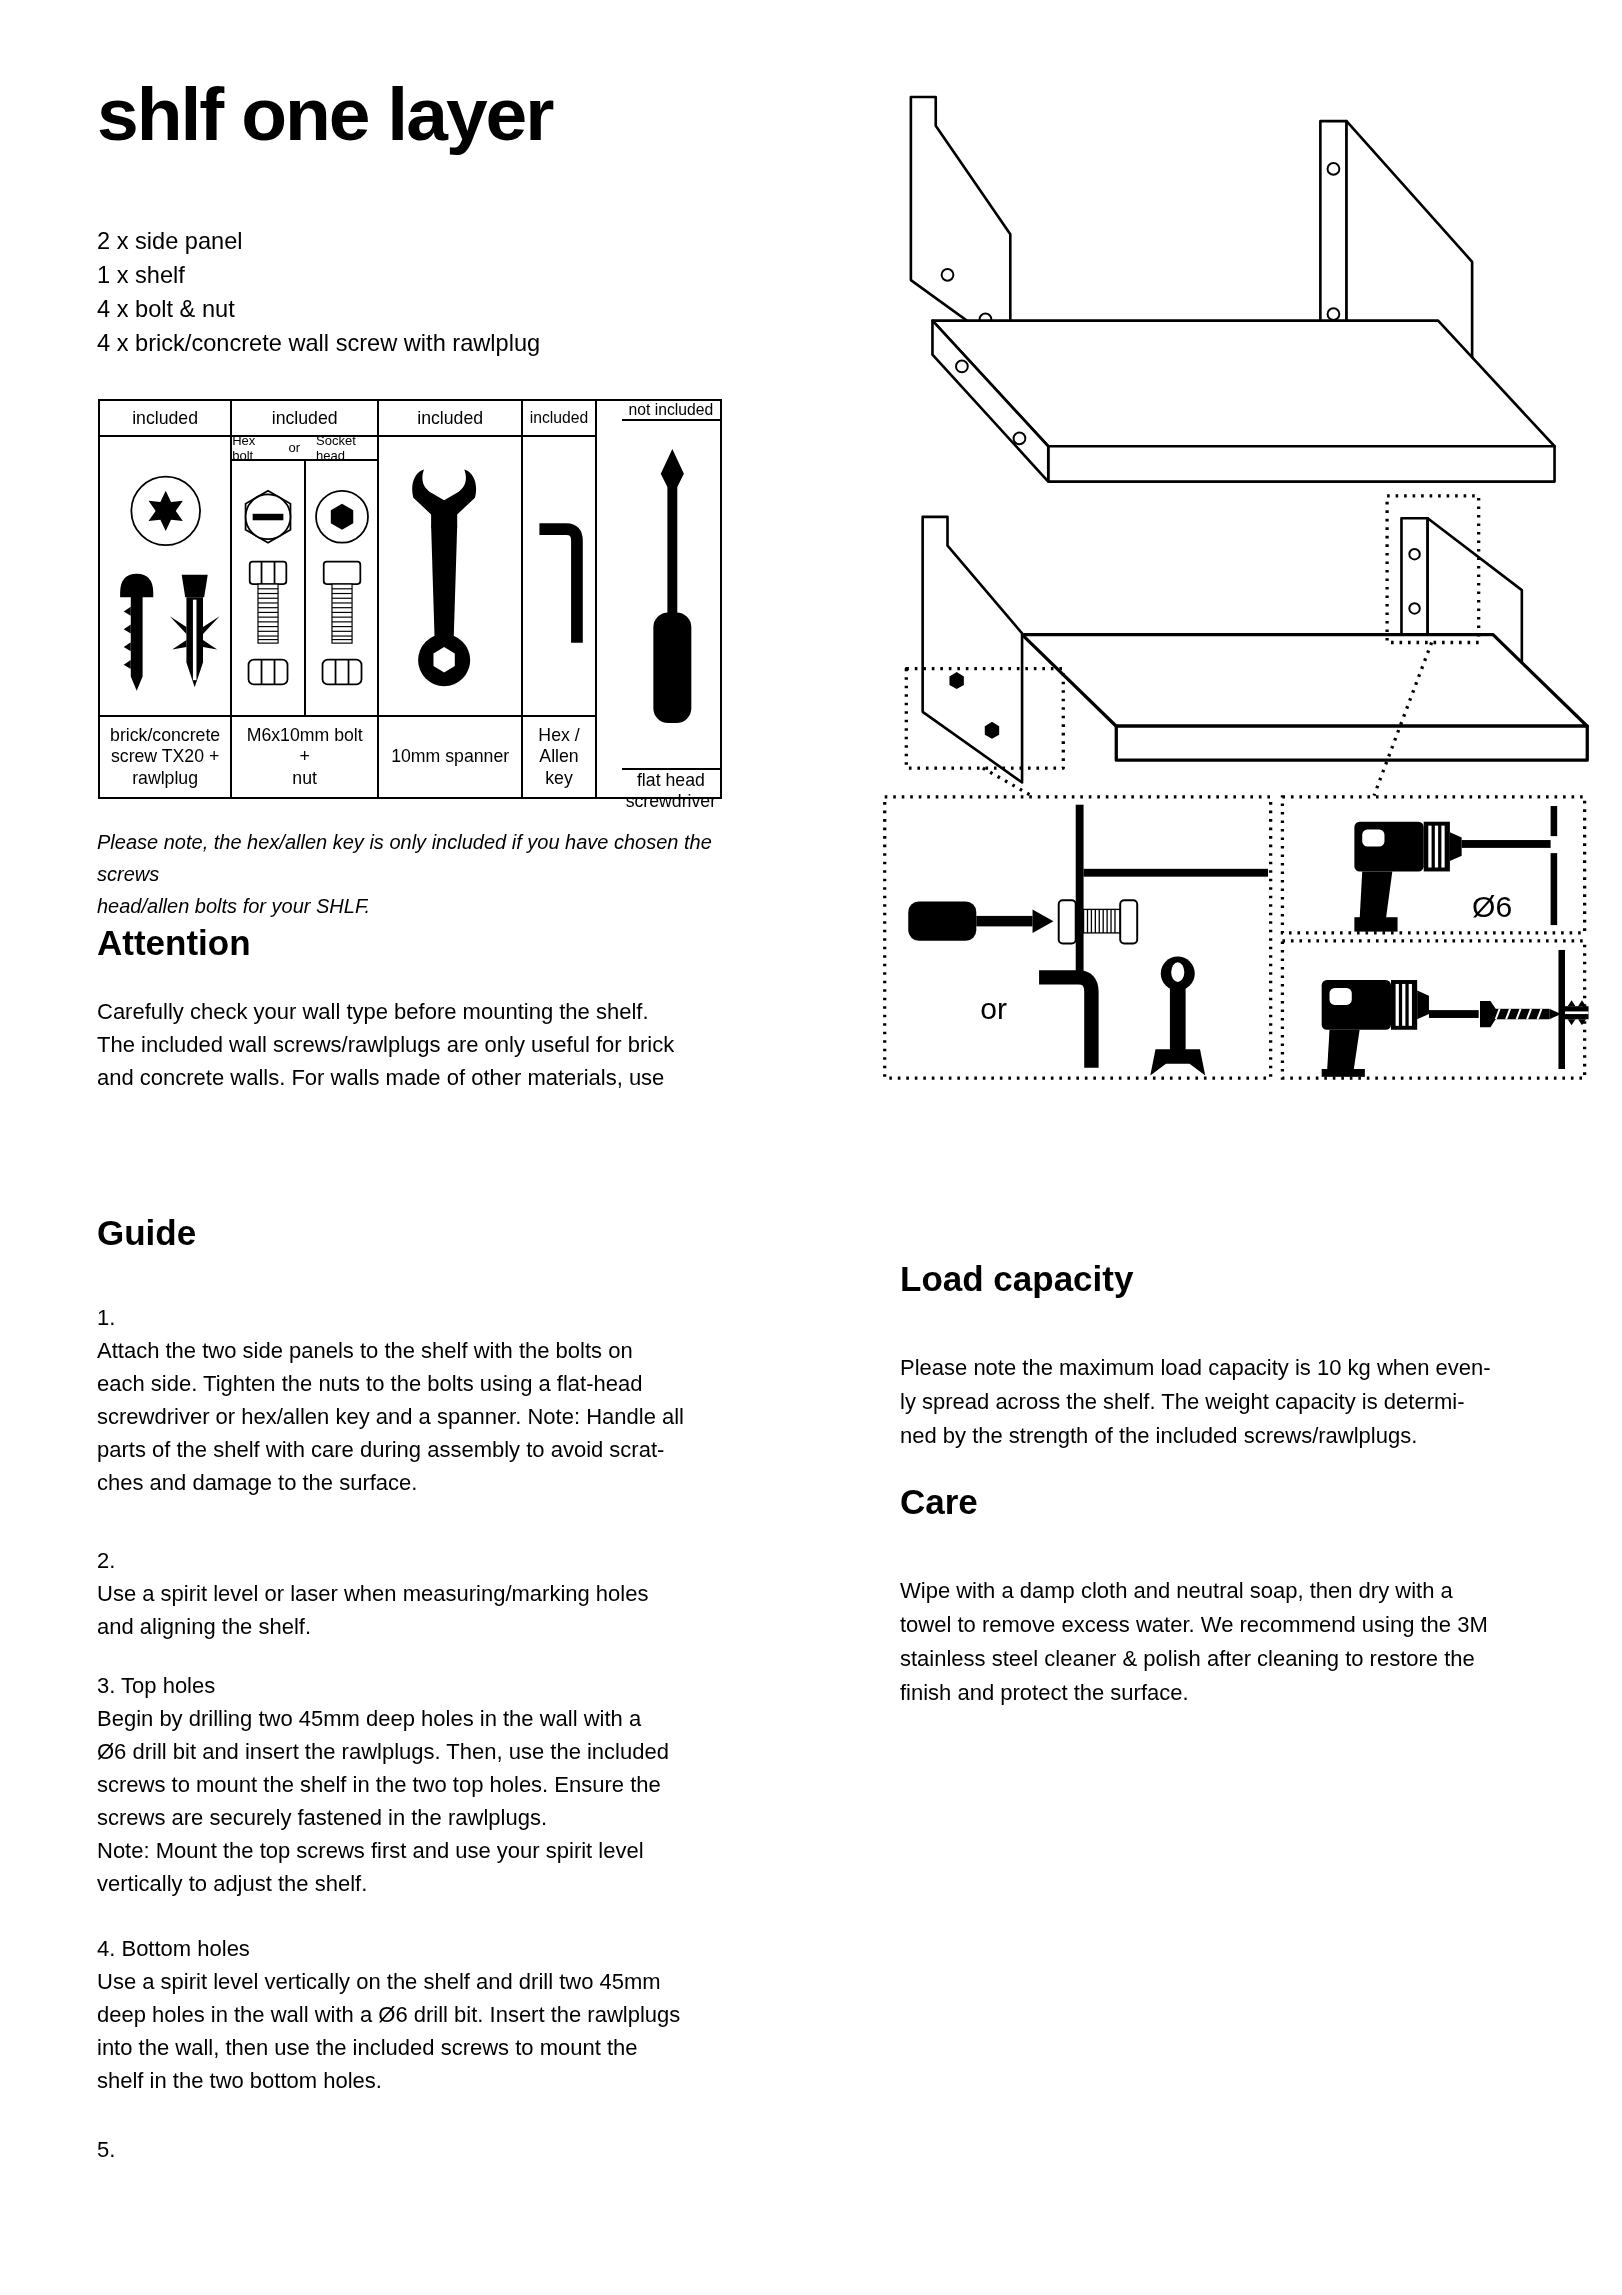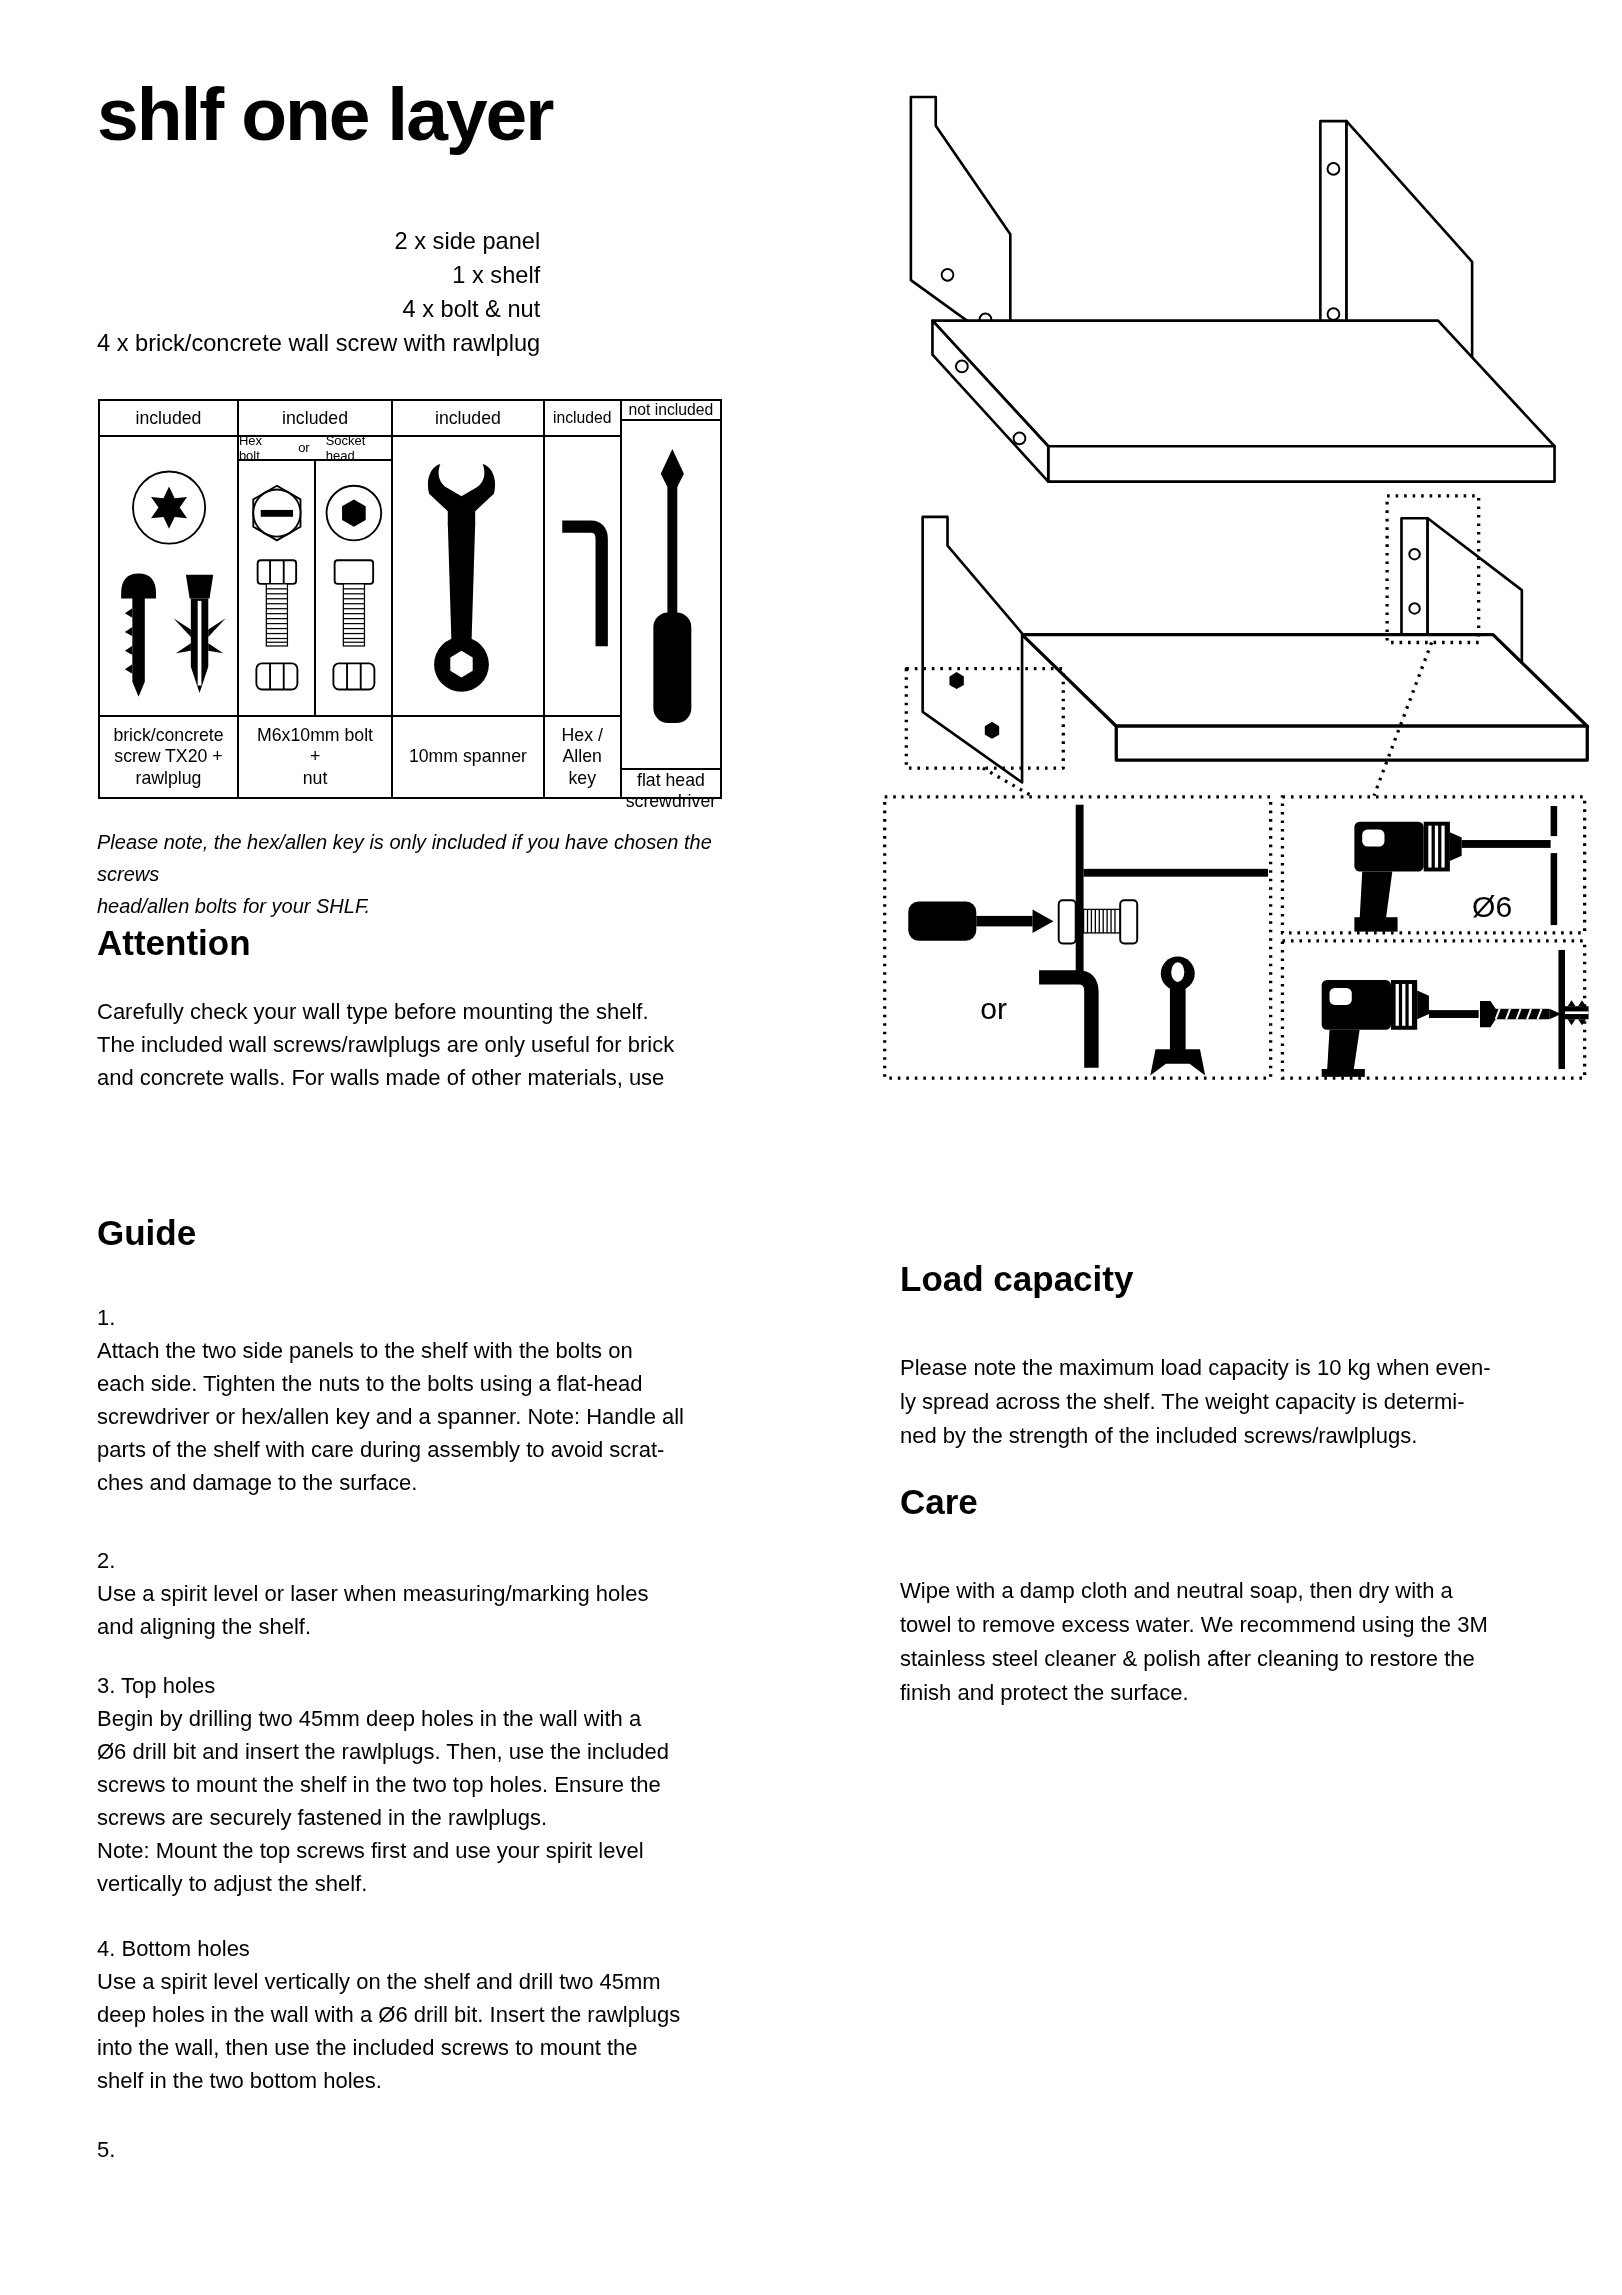--- a/index.html
+++ b/index.html
@@ -5,30 +5,30 @@
   html,body{margin:0;padding:0;}
   body{
     width:1623px;height:2295px;position:relative;background:#ffffff;
     font-family:"Liberation Sans", sans-serif;color:#000;
     -webkit-font-smoothing:antialiased;
   }
   .abs{position:absolute;}
   .page-title{
     left:97px;top:77px;font-size:75px;font-weight:bold;letter-spacing:-2px;line-height:1;
   }
-  .parts-list{left:97px;top:224px;font-size:23.6px;line-height:34px;white-space:pre-line;text-align:right;}
+  .parts-list{left:97px;top:224px;font-size:23.6px;line-height:34px;white-space:pre-line;}
   .note{left:97px;top:826px;font-size:20px;font-style:italic;line-height:32px;white-space:pre-line;width:654px;}
   .h2{font-size:35px;font-weight:bold;line-height:1.1;}
   .body-text{font-size:22px;line-height:33px;white-space:pre-line;width:694px;}
   .step-label{font-size:22px;line-height:33px;}
   
   .ptable{left:98px;top:399px;width:624px;height:400px;border:2px solid #000;box-sizing:border-box;display:flex;}
   .pcol{border-right:2px solid #000;box-sizing:border-box;display:flex;flex-direction:column;}
   .pcol:last-child{border-right:none;}
-  .c1{width:144px;} .c2{width:160px;} .c3{width:157px;} .c4{width:80px;} .c5{flex:1;}
+  .c1{width:144px;} .c2{width:160px;} .c3{width:157px;} .c4{width:80px;} .c5{flex:1;padding-left:25px;}
   .hdr{height:36px;border-bottom:2px solid #000;box-sizing:border-box;display:flex;align-items:center;justify-content:center;font-size:17.7px;}
   .hdr.small{font-size:15.7px;}
   .icon-area{flex:1;position:relative;display:flex;flex-direction:column;}
   .subhdr{height:23.6px;border-bottom:2px solid #000;box-sizing:border-box;display:flex;align-items:center;justify-content:center;gap:16px;font-size:13px;}
   .duo{flex:1;display:flex;}
   .duo .half{flex:1;box-sizing:border-box;}
   .duo .half:first-child{border-right:2px solid #000;}
   .lbl{height:82px;border-top:2px solid #000;box-sizing:border-box;display:flex;align-items:center;justify-content:center;text-align:center;font-size:17.7px;line-height:21.6px;white-space:pre-line;padding:0 3.9px;}
   svg{display:block;}
   .fillcell{width:100%;height:100%;}

